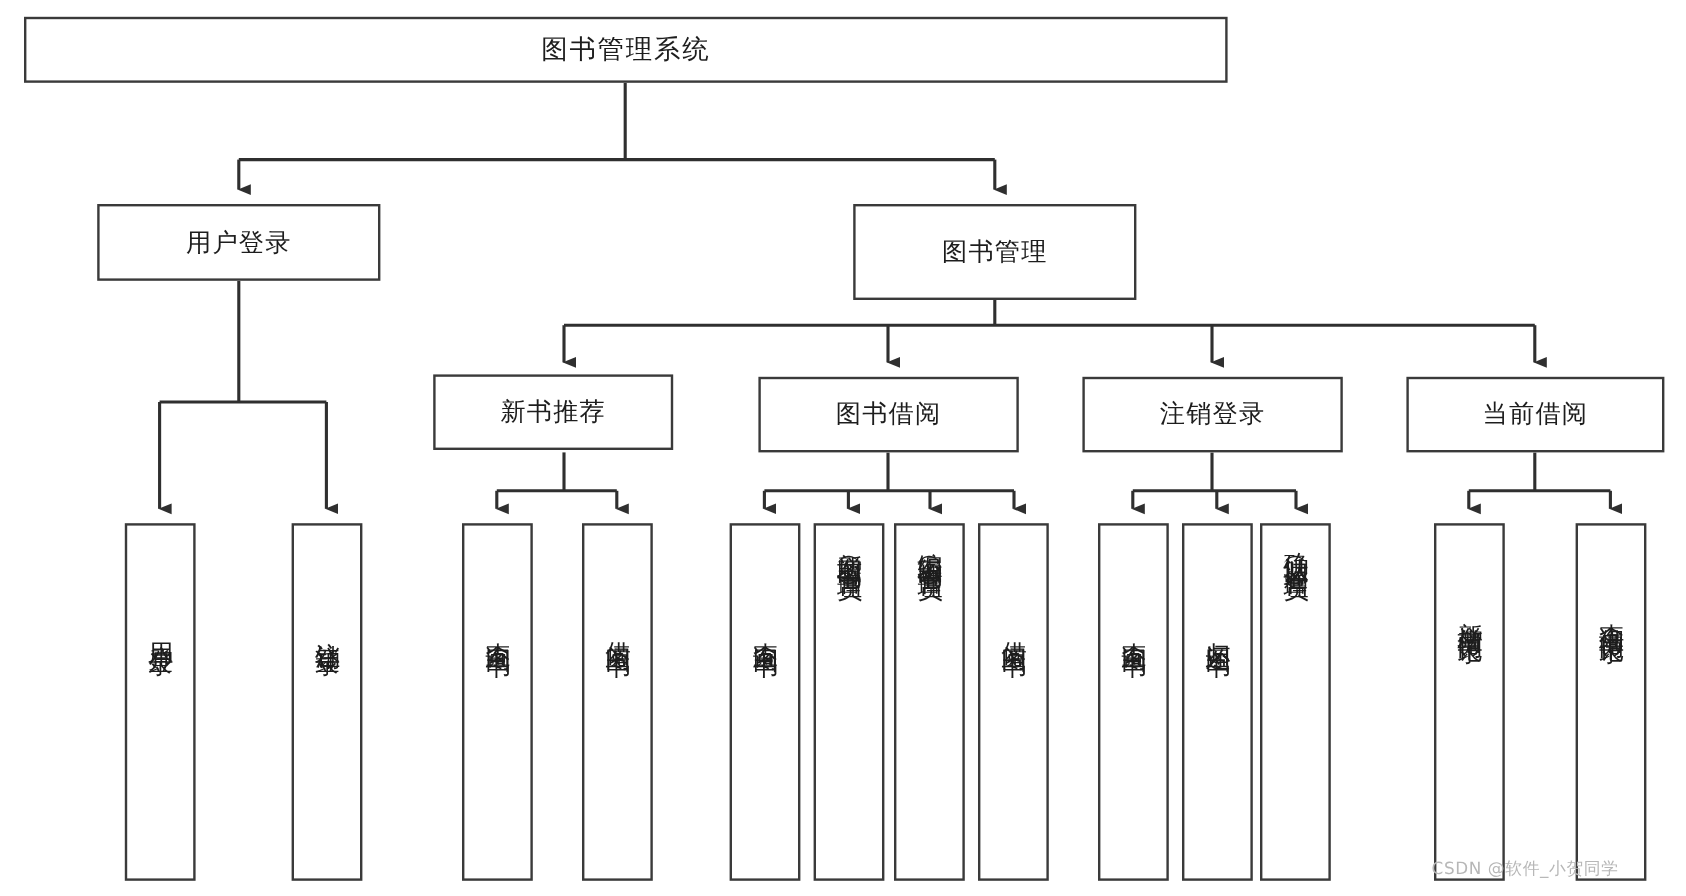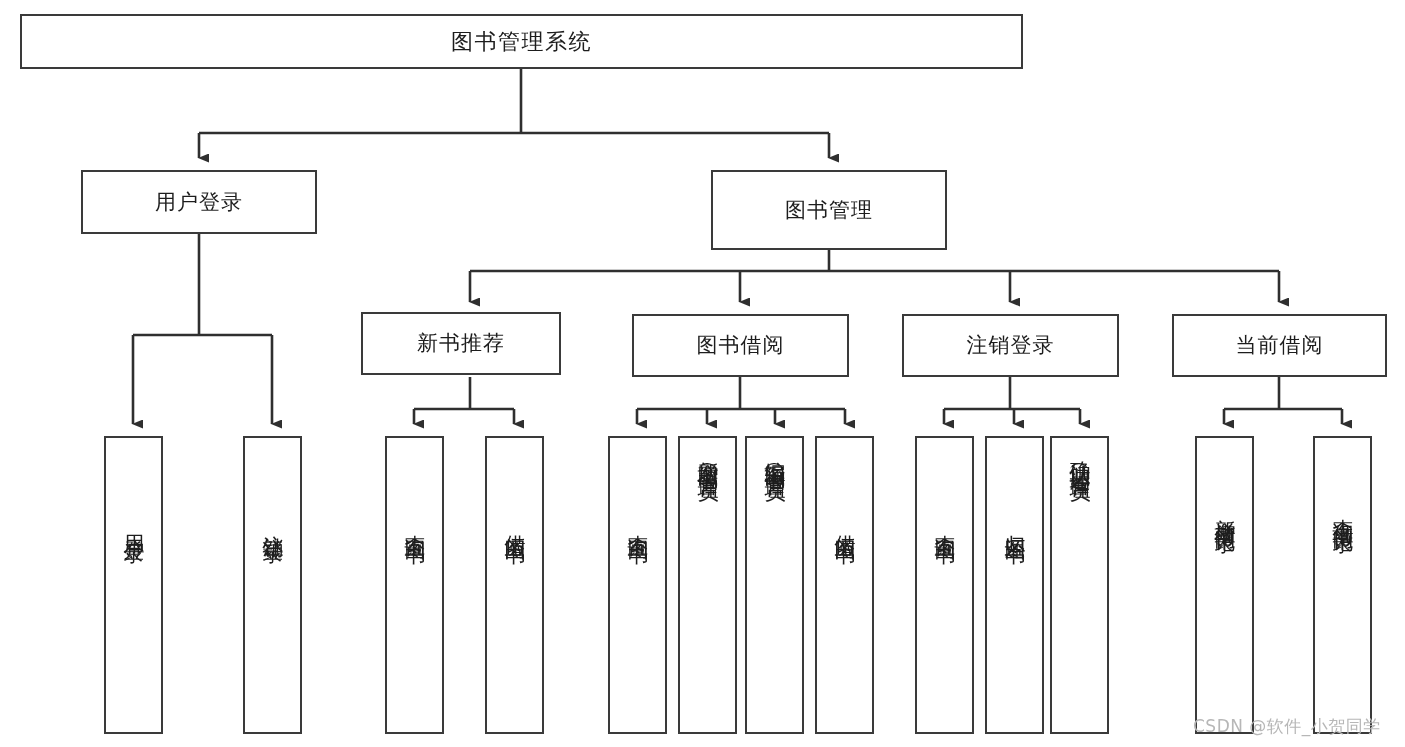--- a/index.html
+++ b/index.html
@@ -68,21 +68,21 @@
     margin-top: 74px;
   }
   .node.vert.mid2 .label {
     margin-top: 58px;
   }
   .node.vert.topalign .label {
     margin-top: 0;
   }
   .watermark {
     position: absolute;
-    font-size: 17px;
+    font-size: 14px;
     color: #b7b7b7;
     letter-spacing: 0.5px;
     white-space: nowrap;
     user-select: none;
   }
 </style>
 </head>
 <body>
 
 <div id="canvas">

